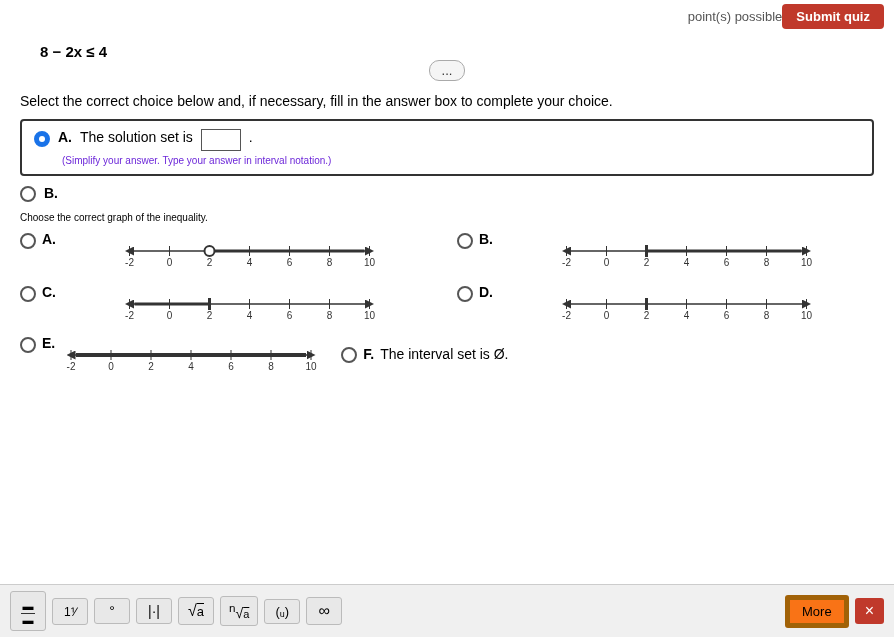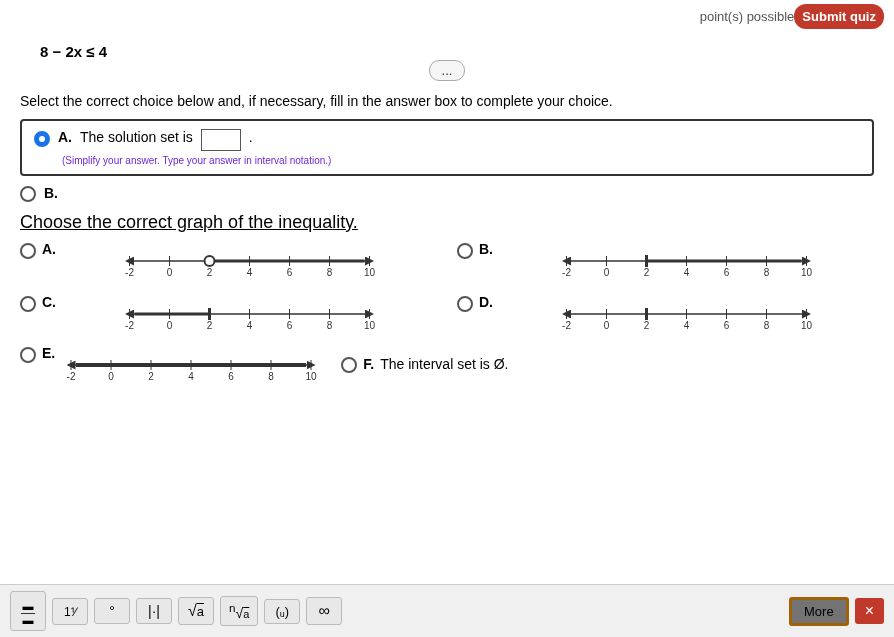--- a/index.html
+++ b/index.html
@@ -24,22 +24,22 @@
       align-items: center;
     }
     .points-label {
       font-size: 13px;
       color: #555;
     }
     .submit-btn {
       background: #c0392b;
       color: #fff;
       border: none;
-      padding: 5px 8px;
-      border-radius: 12px;
+      padding: 5px 14px;
+      border-radius: 4px;
       font-size: 13px;
       cursor: pointer;
       font-weight: bold;
       text-align: center;
     }
 
     .main-content {
       padding: 10px 20px 0 20px;
     }
 
@@ -145,23 +145,22 @@
       margin-left: 28px;
     }
     .choice-b-row {
       display: flex;
       align-items: center;
       gap: 8px;
       margin-top: 6px;
     }
 
     .graph-section-title {
-      font-size: 18px;
+      font-size: 10px;
       margin: 10px 0 8px 0;
-      text-decoration: underline;
     }
 
     .graphs-grid {
       display: grid;
       grid-template-columns: 1fr 1fr;
       gap: 10px 20px;
       margin-bottom: 8px;
     }
 
     .graph-option {
@@ -207,22 +206,22 @@
       background: #e8e8e8;
       border: 1px solid #bbb;
       border-radius: 3px;
       padding: 4px 8px;
       font-size: 16px;
       cursor: pointer;
       min-width: 36px;
       text-align: center;
     }
     .toolbar-more {
-      background: #737373;
-      border: 3px solid #a16207;
+      background: #f97316;
+      border: 5px solid #a16207;
       border-radius: 3px;
       padding: 4px 12px;
       font-size: 13px;
       cursor: pointer;
       margin-left: auto;
     }
     .toolbar-close {
       background: #c0392b;
       color: #fff;
       border: none;

